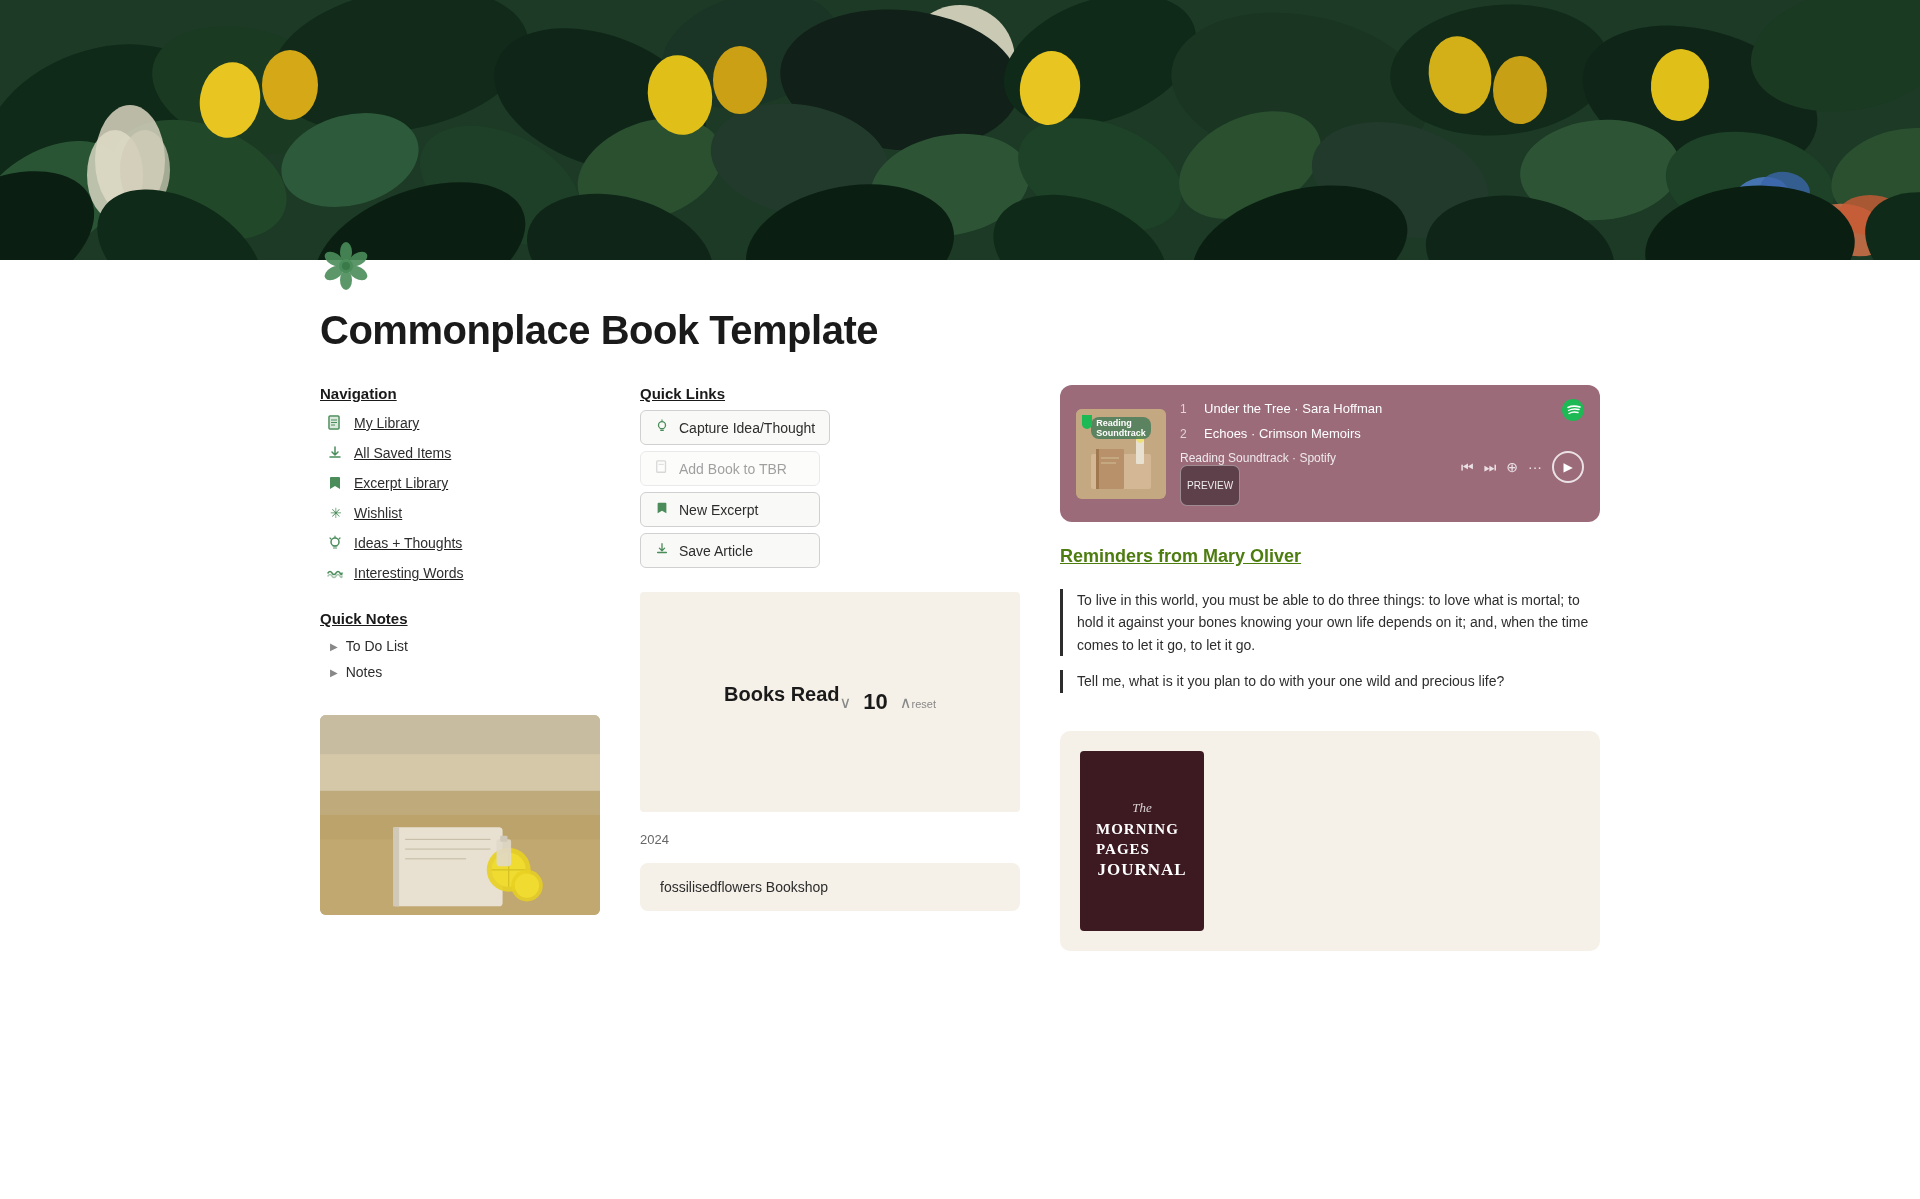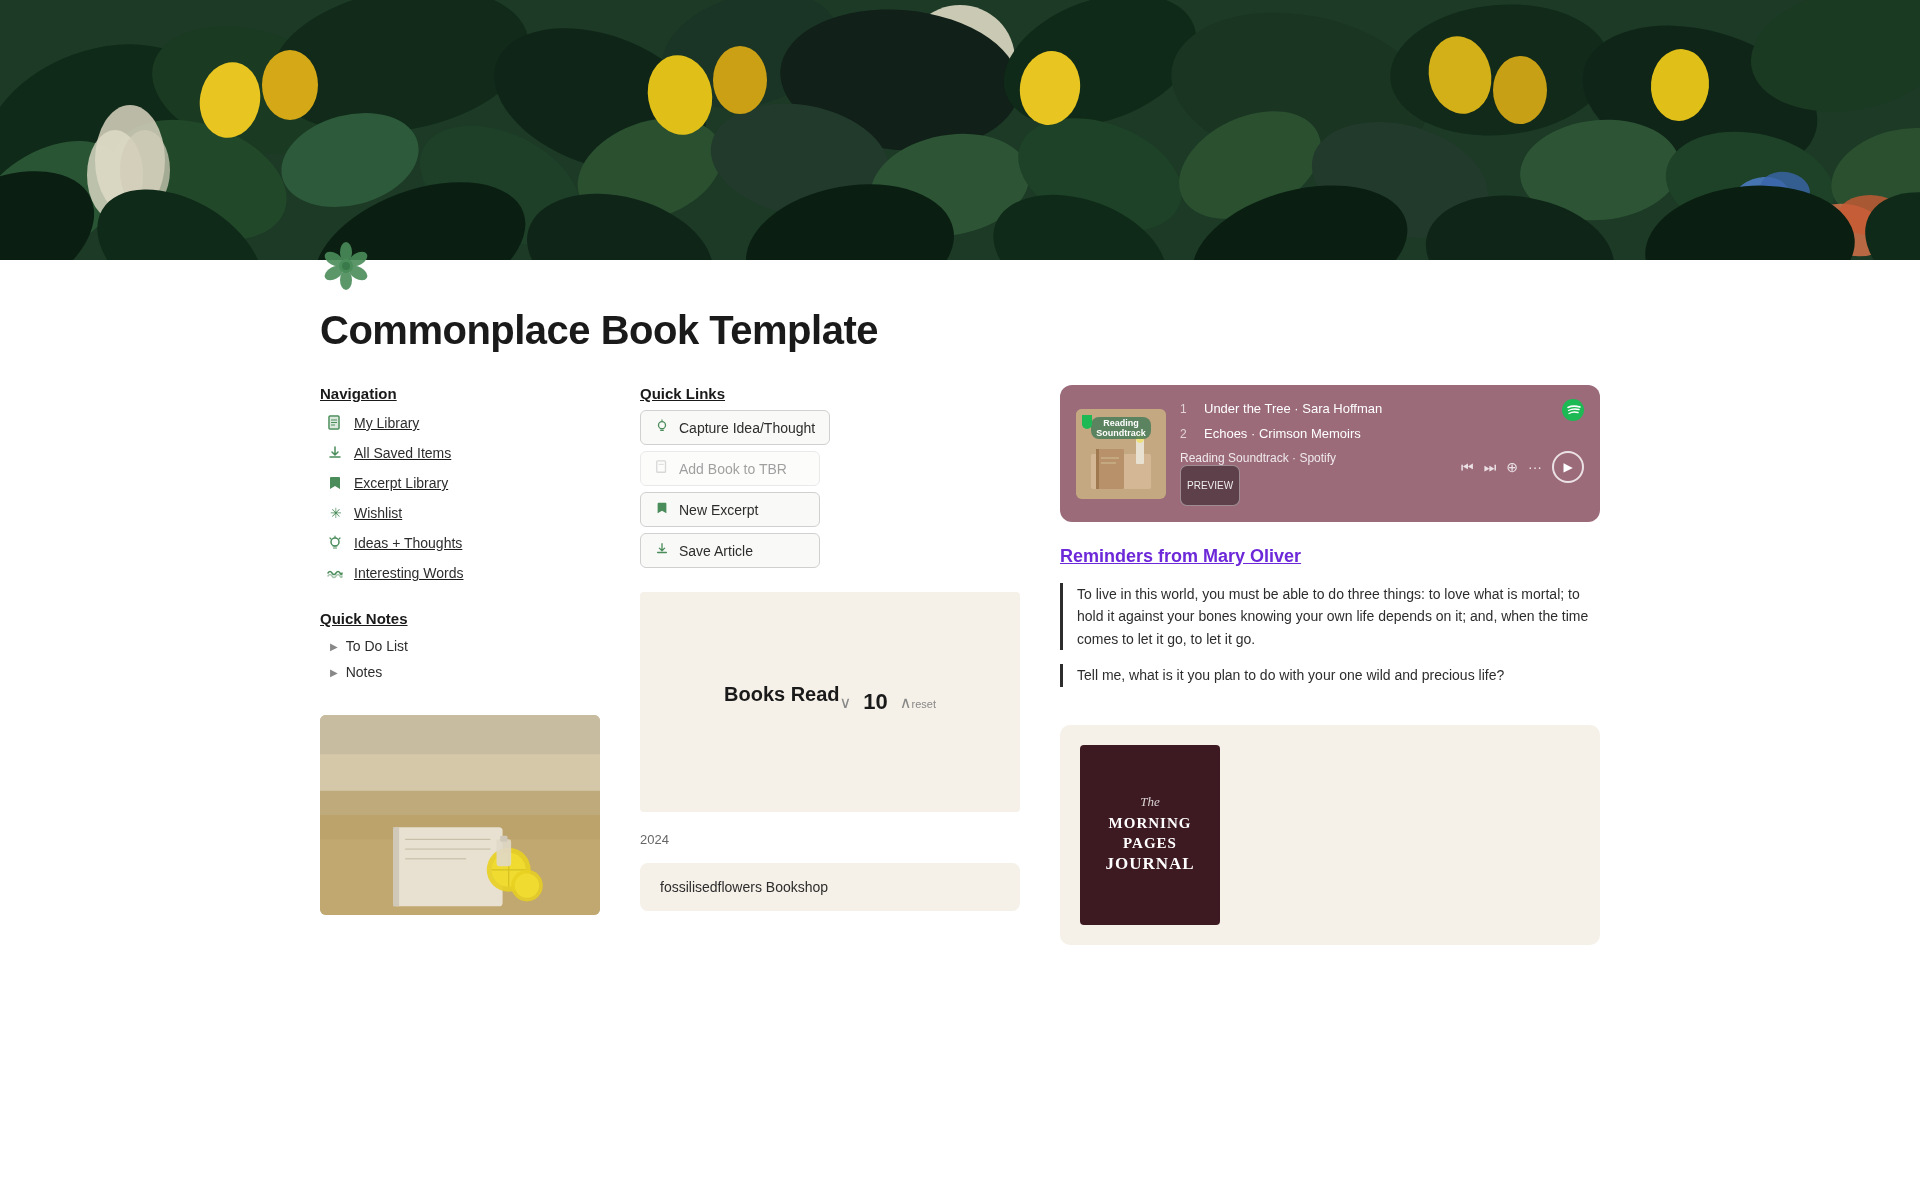--- a/index.html
+++ b/index.html
@@ -313,22 +313,22 @@
     }
 
     
     .reminders-section {
       border-top: none;
     }
     .reminders-heading {
       font-size: 18px;
       font-weight: 700;
       text-decoration: underline;
-      margin-bottom: 16px;
-      color: #6d28d9;
+      margin-bottom: 22px;
+      color: #4d7c0f;
     }
     .quote-block {
       border-left: 3px solid #2d2d2d;
       padding-left: 14px;
       margin-bottom: 14px;
     }
     .quote-text {
       font-size: 14px;
       color: #2d2d2d;
       line-height: 1.6;
@@ -337,31 +337,30 @@
     
     .book-showcase-card {
       background: #f5f0e8;
       border-radius: 10px;
       padding: 20px;
       display: flex;
       gap: 20px;
       min-height: 200px;
     }
     .book-cover {
-      width: 140px;
+      width: 124px;
       height: 180px;
       background: #3d1a22;
       border-radius: 4px;
       flex-shrink: 0;
       display: flex;
       flex-direction: column;
       align-items: center;
       justify-content: center;
       padding: 16px;
-      text-align: center;
     }
 
     
     .green-icon {
       color: #4a8c5a;
     }
   </style>
 </head>
 <body>
 
@@ -647,21 +646,21 @@
               <rect x="20" y="40" width="28" height="40" fill="#b8906a" rx="1"></rect>
               <rect x="20" y="40" width="3" height="40" fill="#a07850"></rect>
               <rect x="25" y="48" width="18" height="2" fill="#c4a880"></rect>
               <rect x="25" y="53" width="15" height="2" fill="#c4a880"></rect>
 
               <rect x="60" y="30" width="8" height="25" fill="#e8e0d0" rx="1"></rect>
               <ellipse cx="64" cy="29" rx="4" ry="5" fill="#f0e060" opacity="0.8"></ellipse>
             </svg>
             
             <div style="position:absolute;top:0;left:0;width:100%;height:100%;display:flex;flex-direction:column;align-items:center;justify-content:flex-start;padding-top:8px;">
-              <div style="background:rgba(74,124,90,0.85);border-radius:8px;padding:1px 5px;text-align:center;">
+              <div style="background:rgba(74,124,90,0.85);border-radius:8px;padding:1px 5px;text-align:left;">
                 <div style="font-size:9px;color:white;font-weight:600;">Reading</div>
                 <div style="font-size:9px;color:white;font-weight:600;">Soundtrack</div>
               </div>
             </div>
             
             <div style="position:absolute;top:6px;left:6px;width:10px;height:10px;background:#1db954;border-radius:50;">
               <svg width="10" height="10" viewBox="0 0 10 10">
                   <circle cx="5" cy="5" r="5" fill="#1db954"></circle>
                 </svg>
             </div>

